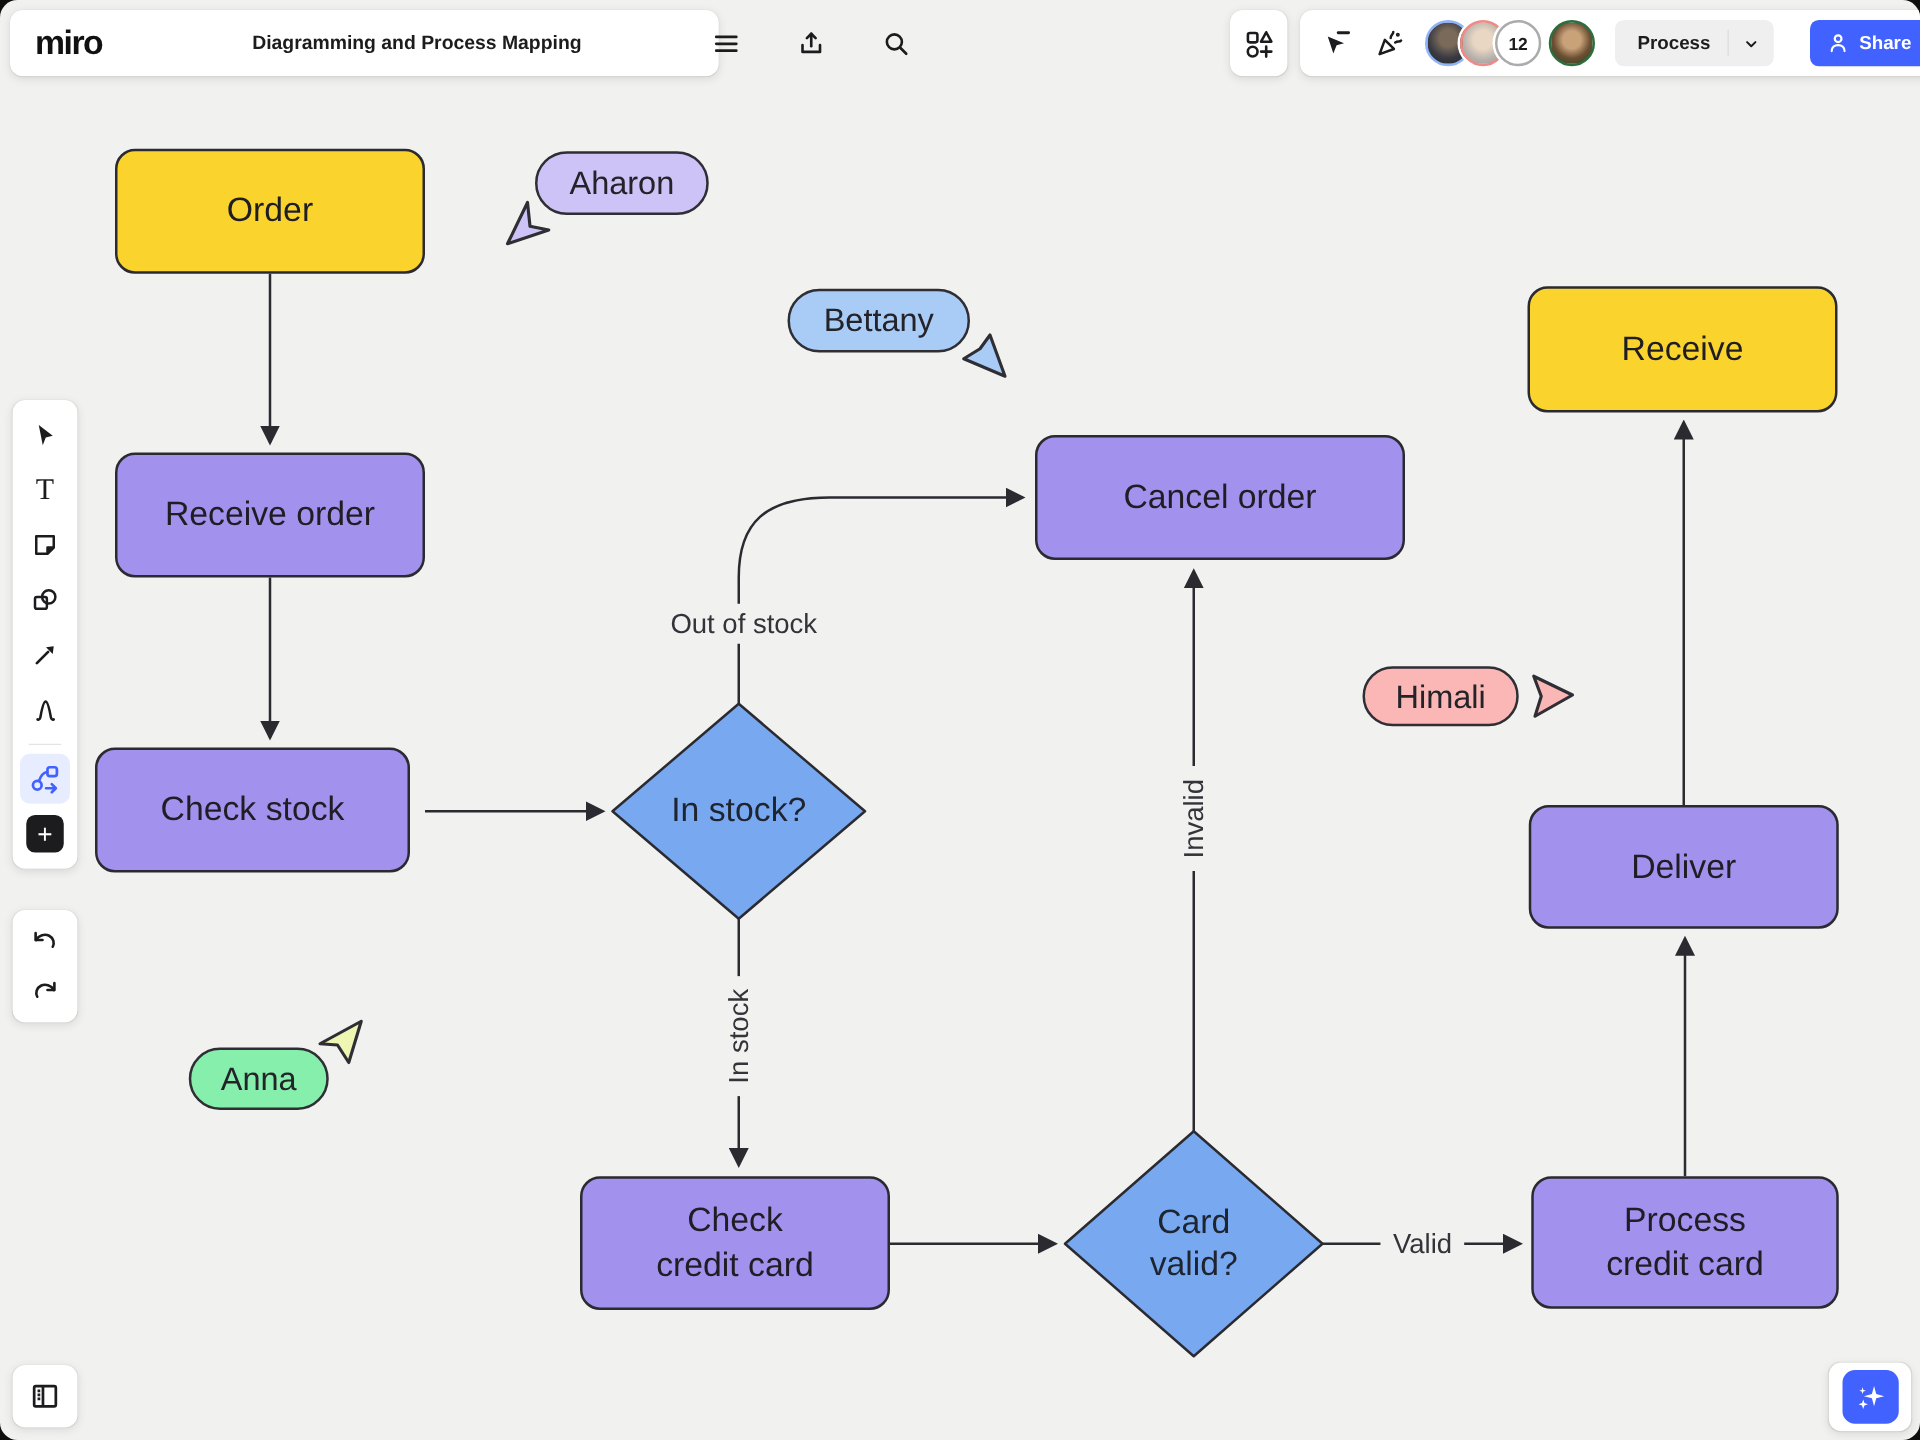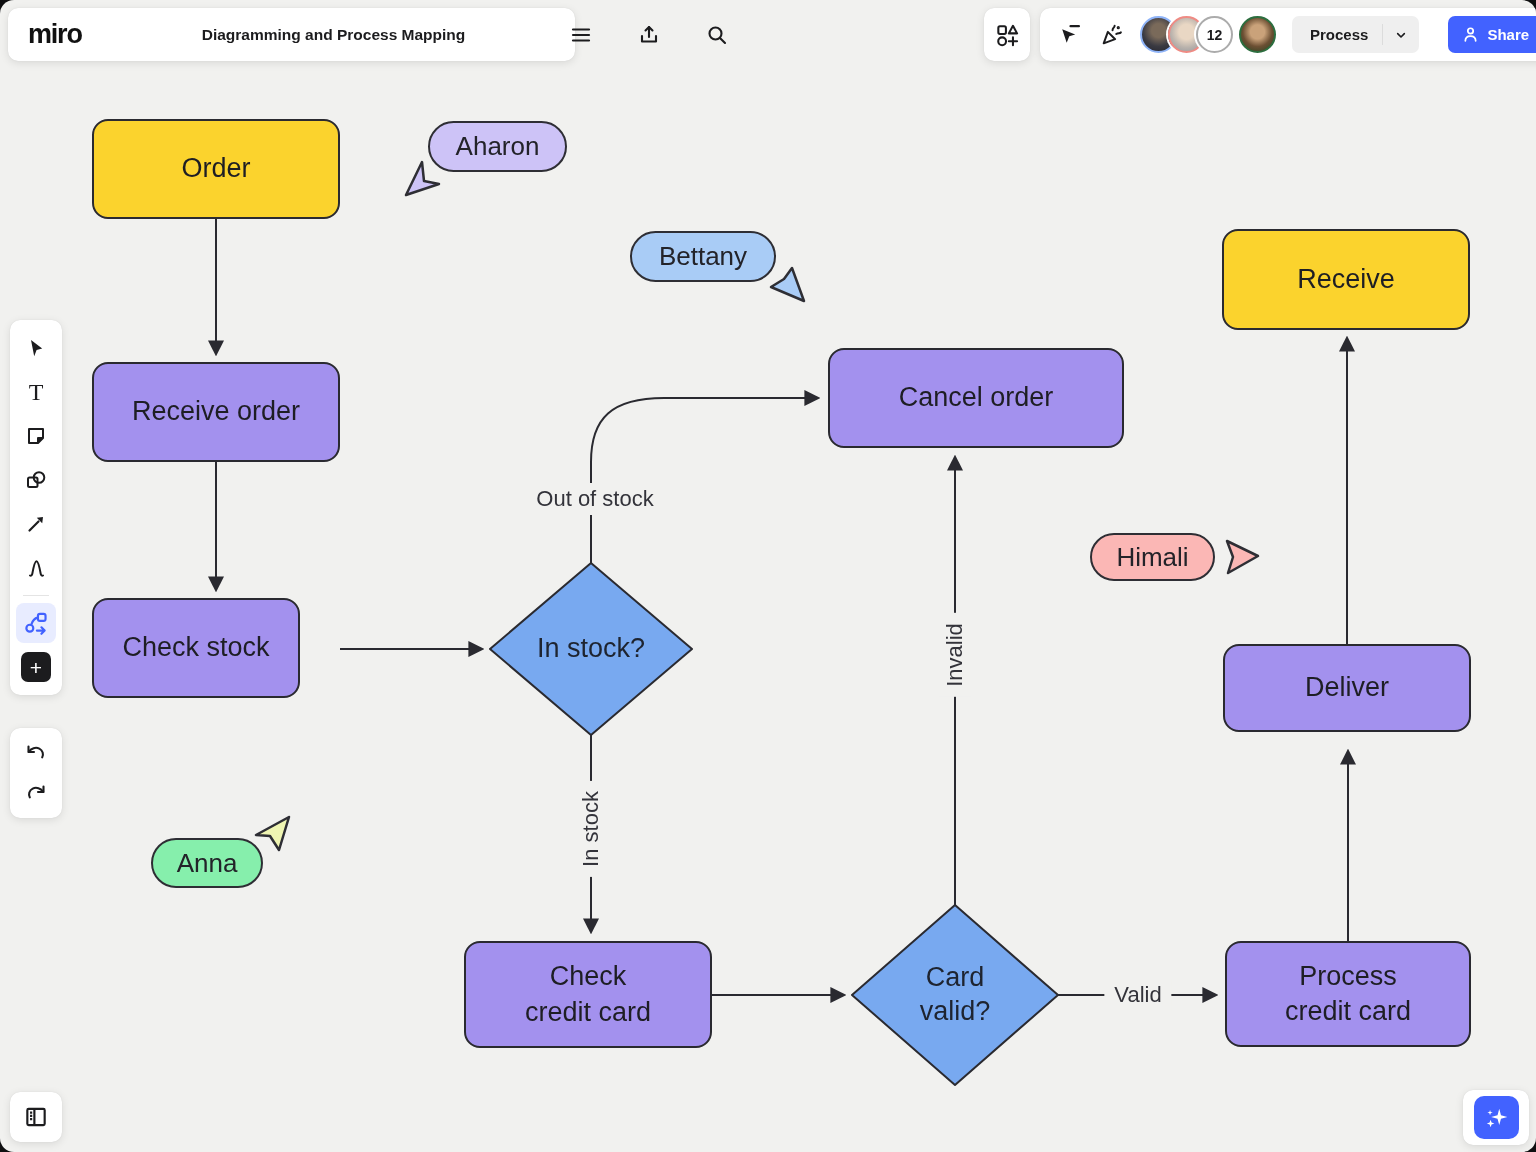--- a/index.html
+++ b/index.html
@@ -62,24 +62,24 @@
   
   .cursor-pill { position:absolute; border:2.5px solid #2E2E34; border-radius:28px; display:flex; align-items:center; justify-content:center; font-size:26px; color:#232329; }
   .c-aharon { left:428px; top:121px; width:139px; height:51px; background:#CDC3F7; }
   .c-bettany { left:630px; top:231px; width:146px; height:51px; background:#A9CCF6; }
   .c-himali { left:1090px; top:533px; width:125px; height:48px; background:#FBB7B5; }
   .c-anna { left:151px; top:838px; width:112px; height:50px; background:#86efac; }
 
   
   #n-order { left:92px; top:119px; width:248px; height:100px; }
   #n-receive-order { left:92px; top:362px; width:248px; height:100px; }
-  #n-check-stock { left:92px; top:598px; width:208px; height:100px; }
+  #n-check-stock { left:76px; top:598px; width:252px; height:100px; }
   #n-cancel-order { left:828px; top:348px; width:296px; height:100px; }
   #n-receive { left:1222px; top:229px; width:248px; height:101px; }
-  #n-deliver { left:1223px; top:644px; width:248px; height:88px; }
+  #n-deliver { left:1223px; top:644px; width:248px; height:99px; }
   #n-check-credit { left:464px; top:941px; width:248px; height:107px; }
   #n-process-credit { left:1225px; top:941px; width:246px; height:106px; }
   #d-in-stock { left:491px; top:599px; width:200px; height:100px; }
   #d-card-valid { left:855px; top:935px; width:200px; height:120px; }
 </style>
 </head>
 <body>
 
 <div class="screen">
 

